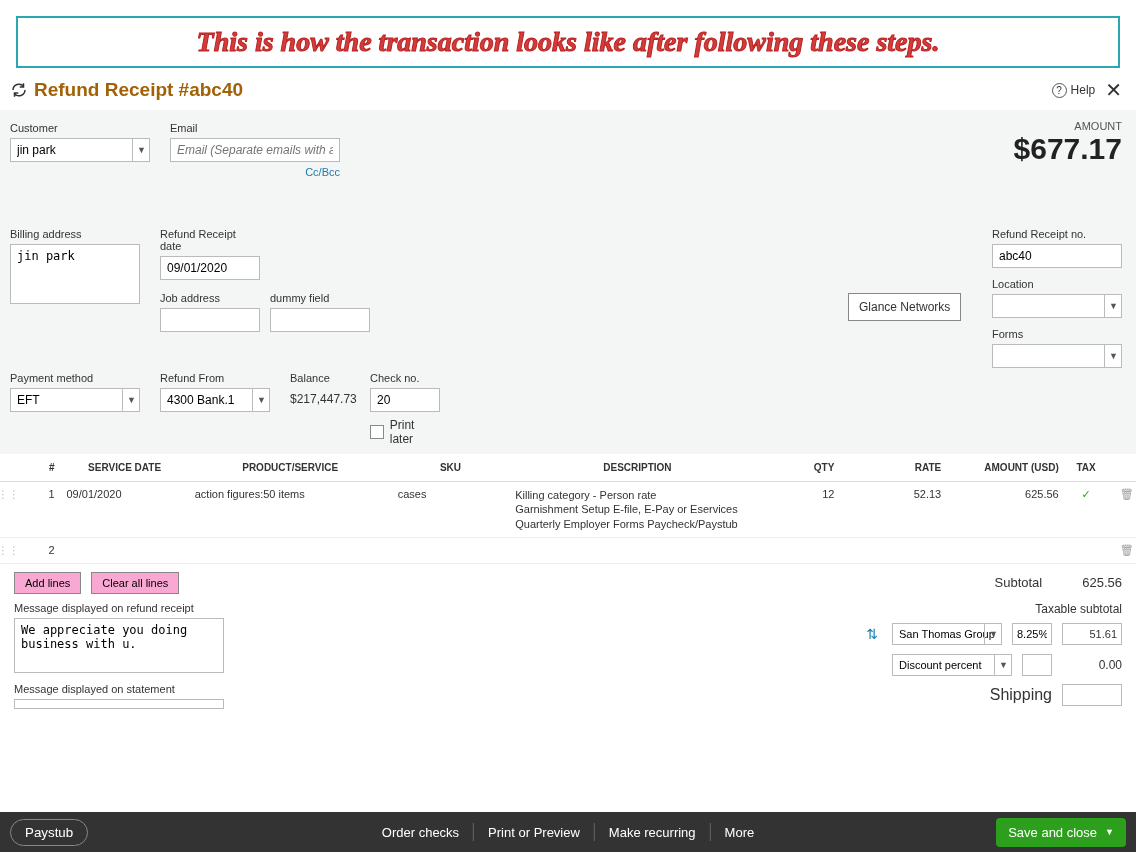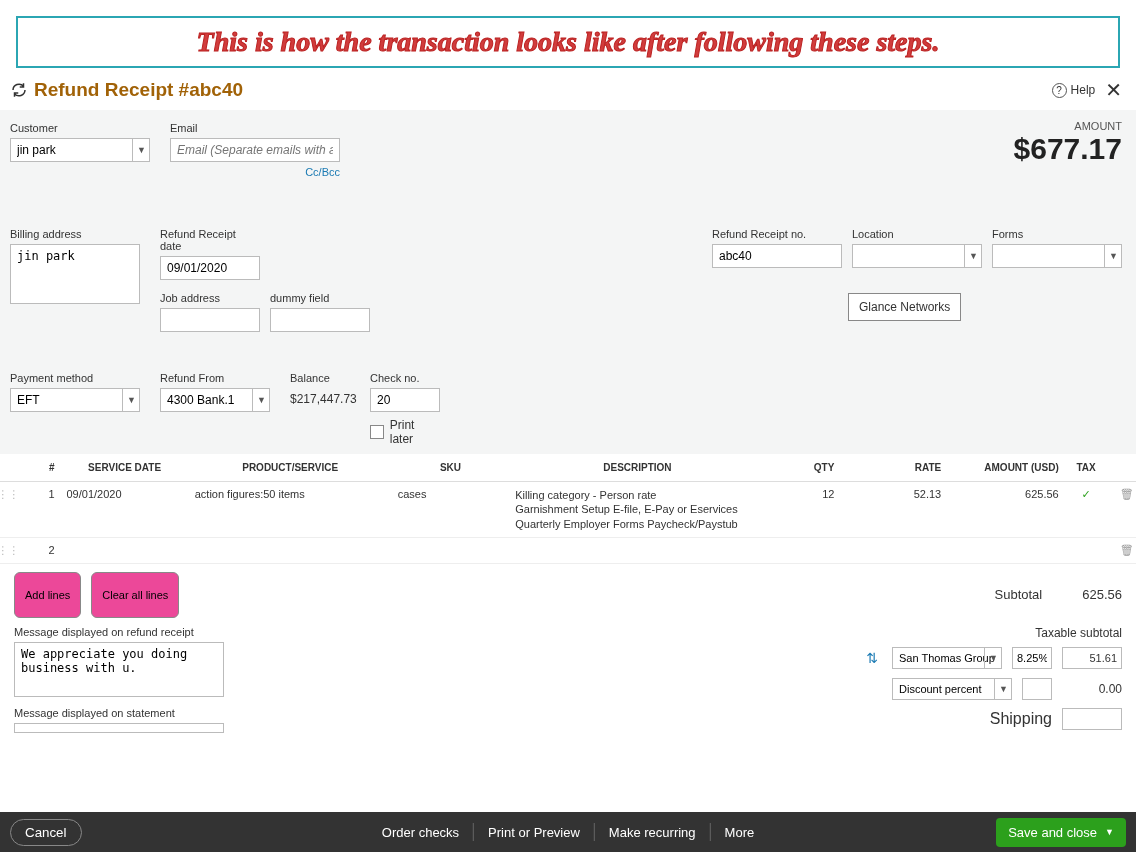--- a/index.html
+++ b/index.html
@@ -28,21 +28,21 @@
 .checkbox-row { display: flex; align-items: center; gap: 6px; margin-top: 6px; font-size: 12px; }
 .checkbox { width: 14px; height: 14px; border: 1px solid #888; background: #fff; }
 .table-wrap { background: #fff; margin: 0 -10px; }
 table { width: 100%; border-collapse: collapse; font-size: 11px; }
 th { text-align: center; padding: 8px 6px; border-bottom: 1px solid #ddd; font-weight: bold; font-size: 10px; color: #333; background: #fff; }
 td { padding: 6px 6px; border-bottom: 1px solid #eee; vertical-align: top; }
 th.num, td.num { text-align: right; }
 .grip { color: #bbb; cursor: grab; text-align: center; }
 .trash { color: #999; cursor: pointer; text-align: center; }
 .check { color: #2ca01c; text-align: center; }
-.btn-outline { border: 1px solid #888; background: #ec4899; padding: 16px 10px; border-radius: 6px; font-size: 11px; cursor: pointer; }
+.btn-outline { border: 1px solid #888; background: #f9a8d4; padding: 4px 10px; border-radius: 0; font-size: 11px; cursor: pointer; }
 .totals-row { display: flex; justify-content: flex-end; align-items: center; gap: 10px; margin-bottom: 8px; }
 .totals-label { font-size: 16px; min-width: 100px; text-align: right; }
 .tax-input { width: 40px; height: 22px; border: 1px solid #bbb; padding: 2px 4px; font-size: 11px; text-align: right; }
 .tax-amount { width: 60px; height: 22px; border: 1px solid #bbb; padding: 2px 4px; font-size: 11px; text-align: right; background: #fff; display: flex; align-items: center; justify-content: flex-end; }
 .swap-icon { color: #1a7ab3; font-size: 14px; cursor: pointer; padding: 4px; }
 .footer { position: absolute; bottom: 0; left: 0; right: 0; height: 40px; background: #333; display: flex; align-items: center; padding: 0 10px; color: #fff; font-size: 13px; }
 .footer-cancel { border: 1px solid #888; background: #333; color: #fff; padding: 5px 14px; border-radius: 14px; cursor: pointer; }
 .footer-center { position: absolute; left: 50%; transform: translateX(-50%); display: flex; align-items: center; }
 .footer-link { padding: 0 14px; cursor: pointer; color: #fff; }
 .footer-sep { width: 1px; height: 18px; background: #666; }
@@ -113,21 +113,21 @@
           <span class="label">Job address</span>
           <input class="input" style="">
         </div>
         <div class="field" style="width:100px">
           <span class="label">dummy field</span>
           <input class="input" style="">
         </div>
       </div>
     </div>
     <div class="glance" style="left:790px;top:65px">Glance Networks</div>
-    <div style="position:absolute;right:4px;top:0;display:flex;flex-direction:row;gap:10px">
+    <div style="position:absolute;right:4px;top:0;display:flex;flex-direction:column;gap:10px">
       <div class="field" style="width:130px">
         <span class="label">Refund Receipt no.</span>
         <input class="input" value="abc40" style="">
       </div>
       <div class="field" style="width:130px">
         <span class="label">Location</span>
         <div class="select-wrap"><input class="input" style=""><span class="select-caret">▼</span></div>
       </div>
       <div class="field" style="width:130px">
         <span class="label">Forms</span>
@@ -248,21 +248,21 @@
       <span style="width:60px;text-align:right;font-size:12px">0.00</span>
     </div>
     <div class="totals-row">
       <span class="totals-label">Shipping</span>
       <input class="tax-input" style="width: 60px;">
     </div>
   </div>
 </div>
 
 <div class="footer">
-  <button class="footer-cancel">Cancel</button>
+  <button class="footer-cancel">Paystub</button>
   <div class="footer-center">
     <span class="footer-link">Order checks</span>
     <span class="footer-sep"></span>
     <span class="footer-link">Print or Preview</span>
     <span class="footer-sep"></span>
     <span class="footer-link">Make recurring</span>
     <span class="footer-sep"></span>
     <span class="footer-link">More</span>
   </div>
   <div class="footer-save">

